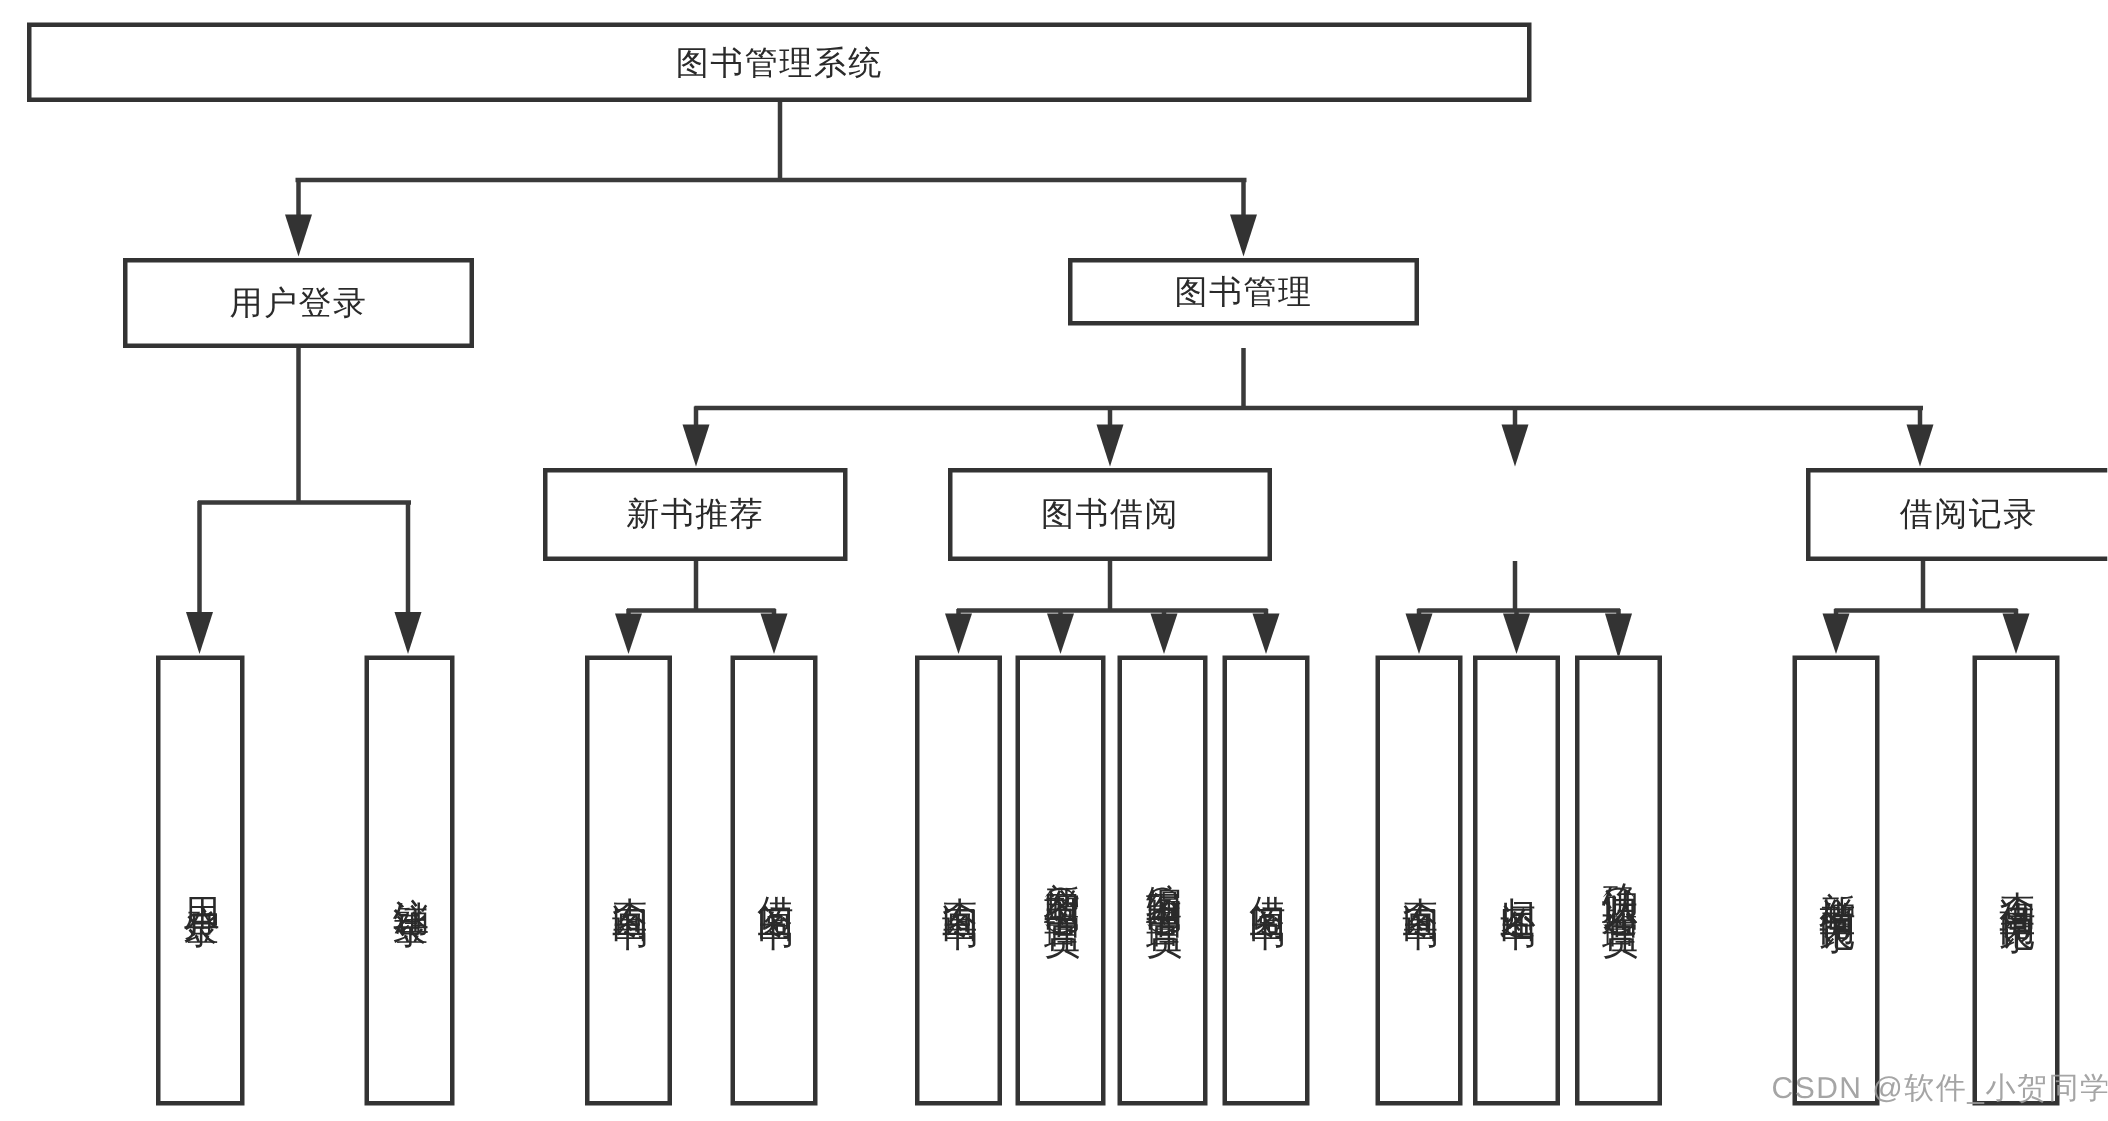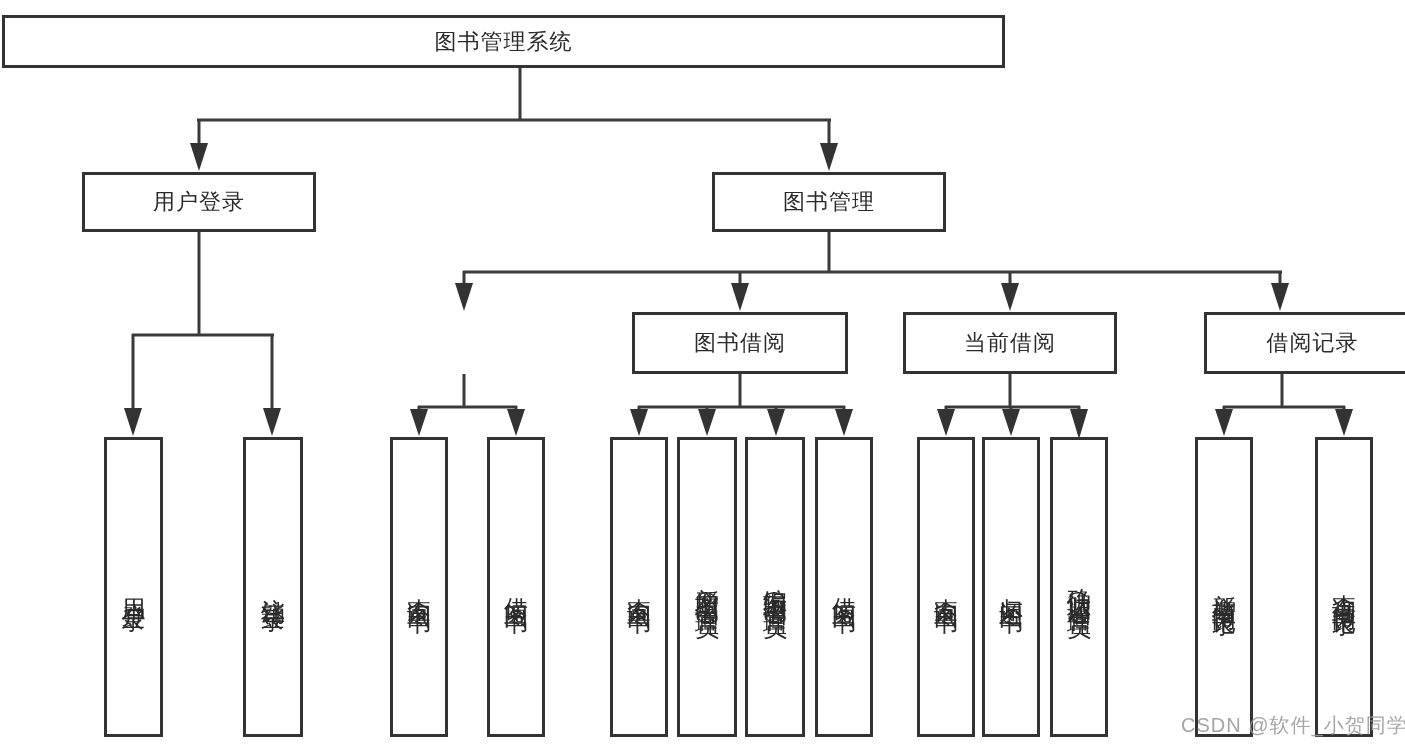--- a/index.html
+++ b/index.html
@@ -30,23 +30,23 @@
     border:3px solid #333333;
     background:#ffffff;
     top:437px;height:300px;
     display:flex;align-items:center;justify-content:center;
     writing-mode:vertical-rl;
     font-size:24px;
     letter-spacing:4px;
     line-height:1;
   }
   
-  #n-root    {left:2px;  top:15px;  width:1003px; height:53px;}
+  #n-root    {left:18px;  top:15px;  width:1003px; height:53px;}
   #n-login   {left:82px;  top:172px; width:234px;  height:60px;}
-  #n-mgmt    {left:712px; top:172px; width:234px;  height:60px;}
+  #n-mgmt    {left:712px; top:172px; width:234px;  height:45px;}
   #n-rec     {left:362px; top:312px; width:203px;  height:62px;}
   #n-bor     {left:632px; top:312px; width:216px;  height:62px;font-family:Liberation Mono, monospace;}
   #n-cur     {left:903px; top:312px; width:214px;  height:62px;}
   #n-log     {left:1204px;top:312px; width:217px;  height:62px;}
   
   #v1 {left:104px; width:59px;}
   #v2 {left:243px; width:60px;}
   #v3 {left:390px; width:58px;}
   #v4 {left:487px; width:58px;}
   #v5 {left:610px; width:58px;}
@@ -133,22 +133,22 @@
     <polygon points="1215,409 1233,409 1224,436"></polygon>
     <line x1="1344" y1="406" x2="1344" y2="414"></line>
     <polygon points="1335,409 1353,409 1344,436"></polygon>
   </svg>
 
   <div class="hbox" id="n-root">图书管理系统</div>
 
   <div class="hbox" id="n-login">用户登录</div>
   <div class="hbox" id="n-mgmt">图书管理</div>
 
+  <div class="hbox" id="n-rec">新书推荐</div>
   <div class="hbox" id="n-bor">图书借阅</div>
-  <div class="hbox" id="n-cur">当前借阅</div>
   <div class="hbox" id="n-log">借阅记录</div>
 
   <div class="vbox" id="v1">用户登录</div>
   <div class="vbox" id="v2">注销登录</div>
 
   <div class="vbox" id="v3">查询图书</div>
   <div class="vbox" id="v4">借阅图书</div>
 
   <div class="vbox" id="v5">查询图书</div>
   <div class="vbox" id="v6">新增图书（管理员）</div>

